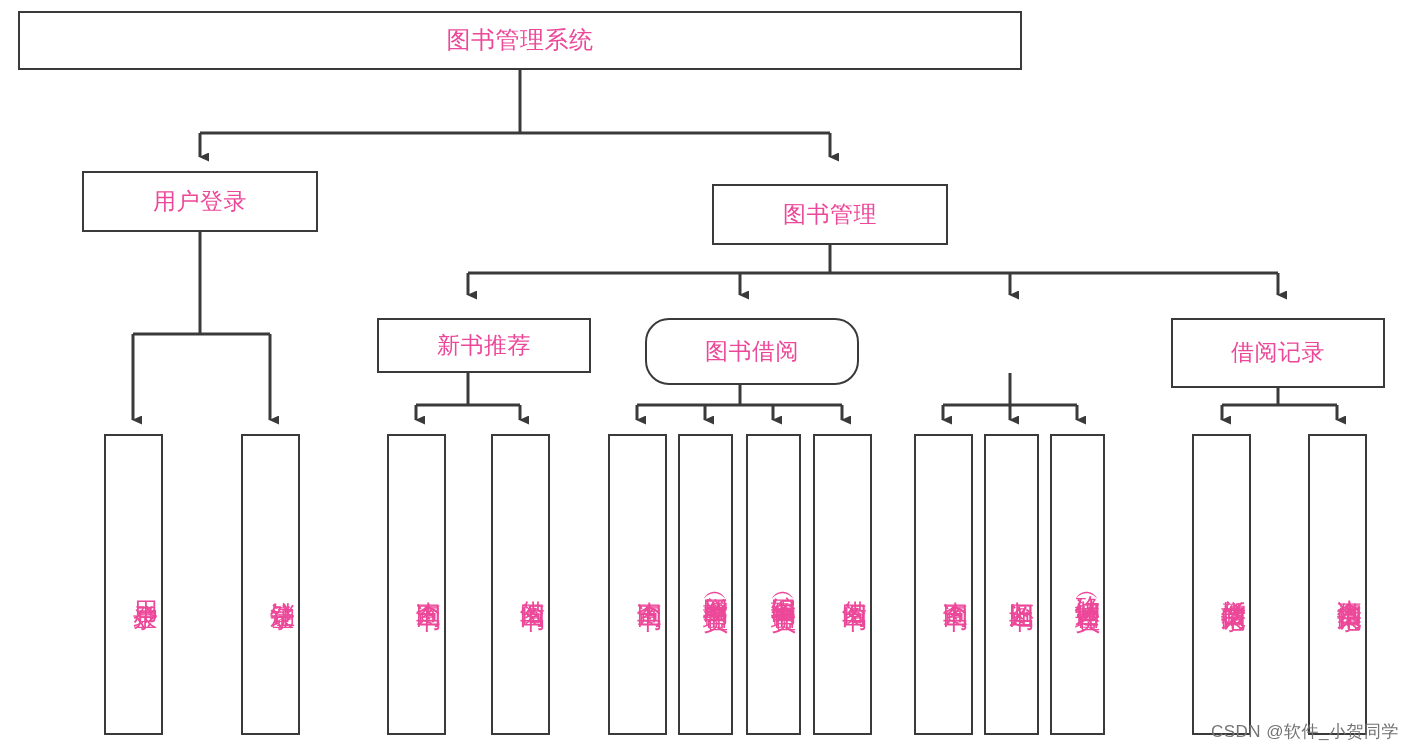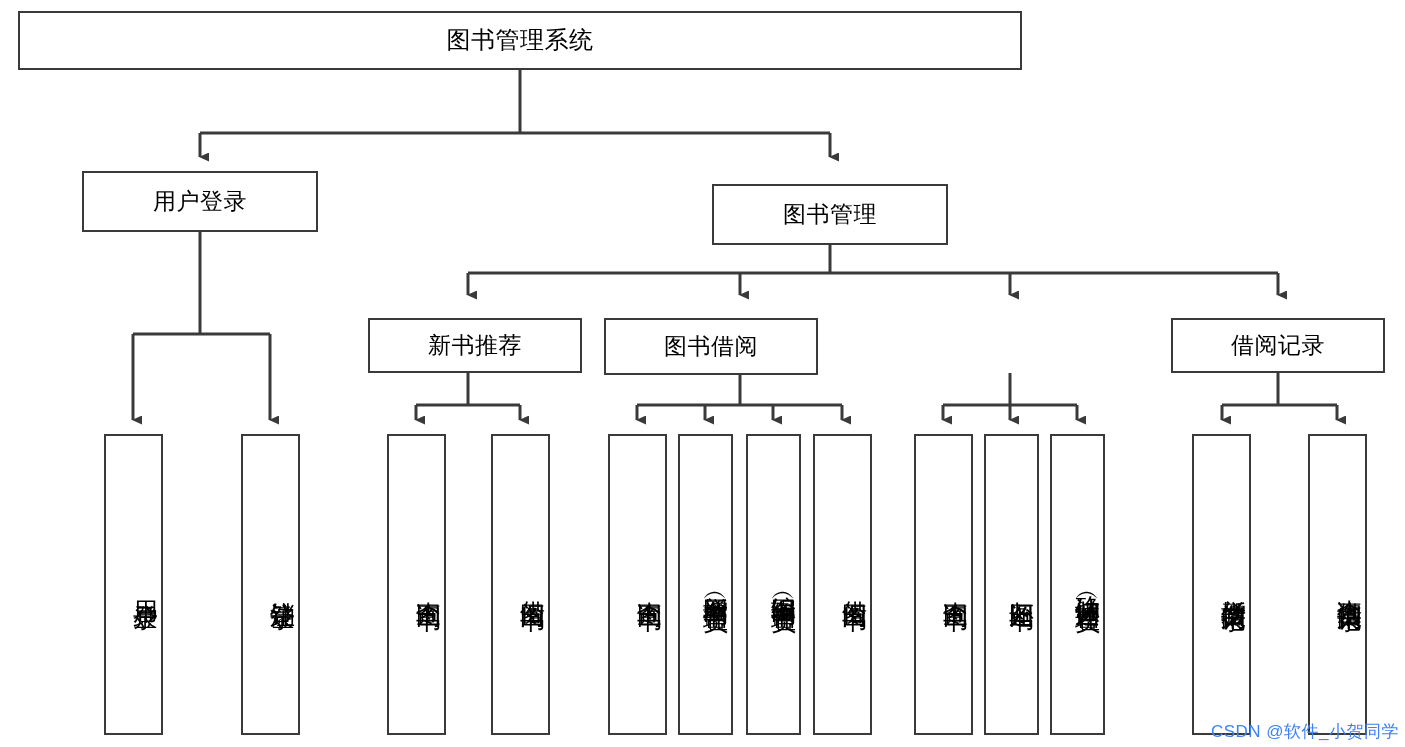--- a/index.html
+++ b/index.html
@@ -26,21 +26,21 @@
     pointer-events: none;
   }
   .node {
     position: absolute;
     box-sizing: border-box;
     border: 2px solid #3a3a3a;
     background: #ffffff;
     display: flex;
     align-items: center;
     justify-content: center;
-    color: #000000;
+    color: #ec4899;
     text-align: right;
   }
   .node-h {
     font-size: 23px;
     letter-spacing: 0.5px;
     line-height: 1.1;
     white-space: nowrap;
   }
   .node-root {
     font-size: 24px;
@@ -62,21 +62,21 @@
     max-height: 100%;
   }
   .leaf-tall .vtext {
     font-size: 25px;
   }
   .watermark {
     position: absolute;
     right: 6px;
     bottom: 4px;
     font-size: 17px;
-    color: #3b82f6;
+    color: #737373;
     white-space: nowrap;
     letter-spacing: 0.5px;
   }
 </style>
 </head>
 <body>
 
 <div id="canvas">
 
   <svg class="connectors" viewBox="0 0 1405 747" xmlns="http://www.w3.org/2000/svg">
@@ -135,27 +135,27 @@
     <span>图书管理系统</span>
   </div>
 
   <div class="node node-h" style="left:82px; top:171px; width:236px; height:61px;">
     <span>用户登录</span>
   </div>
   <div class="node node-h" style="left:712px; top:171px; width:236px; height:61px;margin-top:13px;">
     <span>图书管理</span>
   </div>
 
-  <div class="node node-h" style="left:368px; top:318px; width:214px; height:55px;">
+  <div class="node node-h" style="left:377px; top:318px; width:214px; height:55px;">
     <span>新书推荐</span>
   </div>
-  <div class="node node-h" style="left:604px; top:318px; width:214px; height:57px;">
+  <div class="node node-h" style="left:645px; top:318px; width:214px; height:67px;border-radius:24px;">
     <span>图书借阅</span>
   </div>
-  <div class="node node-h" style="left:1171px; top:318px; width:214px; height:55px;">
+  <div class="node node-h" style="left:1171px; top:318px; width:214px; height:70px;">
     <span>借阅记录</span>
   </div>
 
   <div class="node node-v" style="left:104px; top:434px; width:59px; height:301px;">
     <span class="vtext">用户登录</span>
   </div>
   <div class="node node-v" style="left:241px; top:434px; width:59px; height:301px;">
     <span class="vtext">注销登录</span>
   </div>
 

